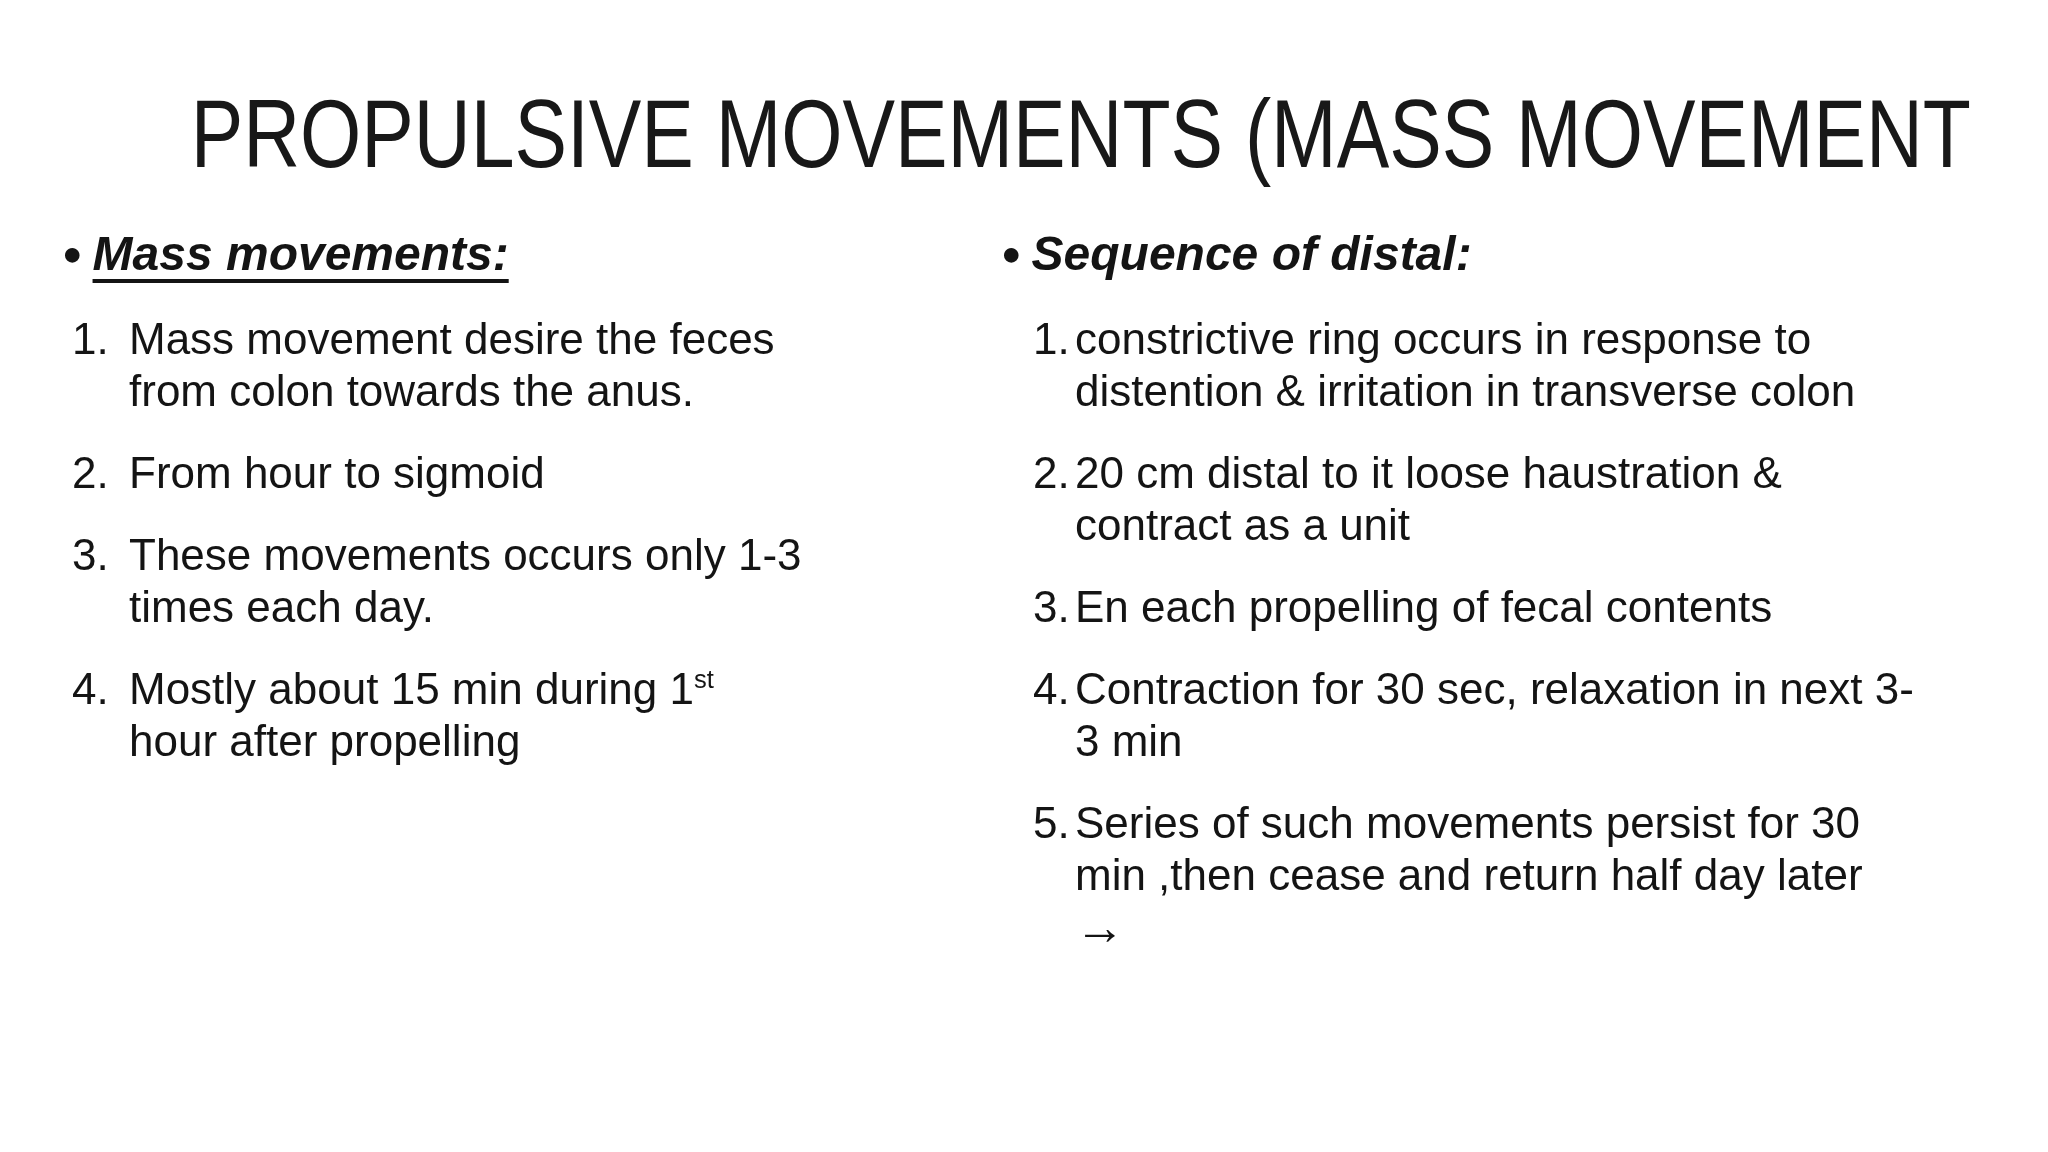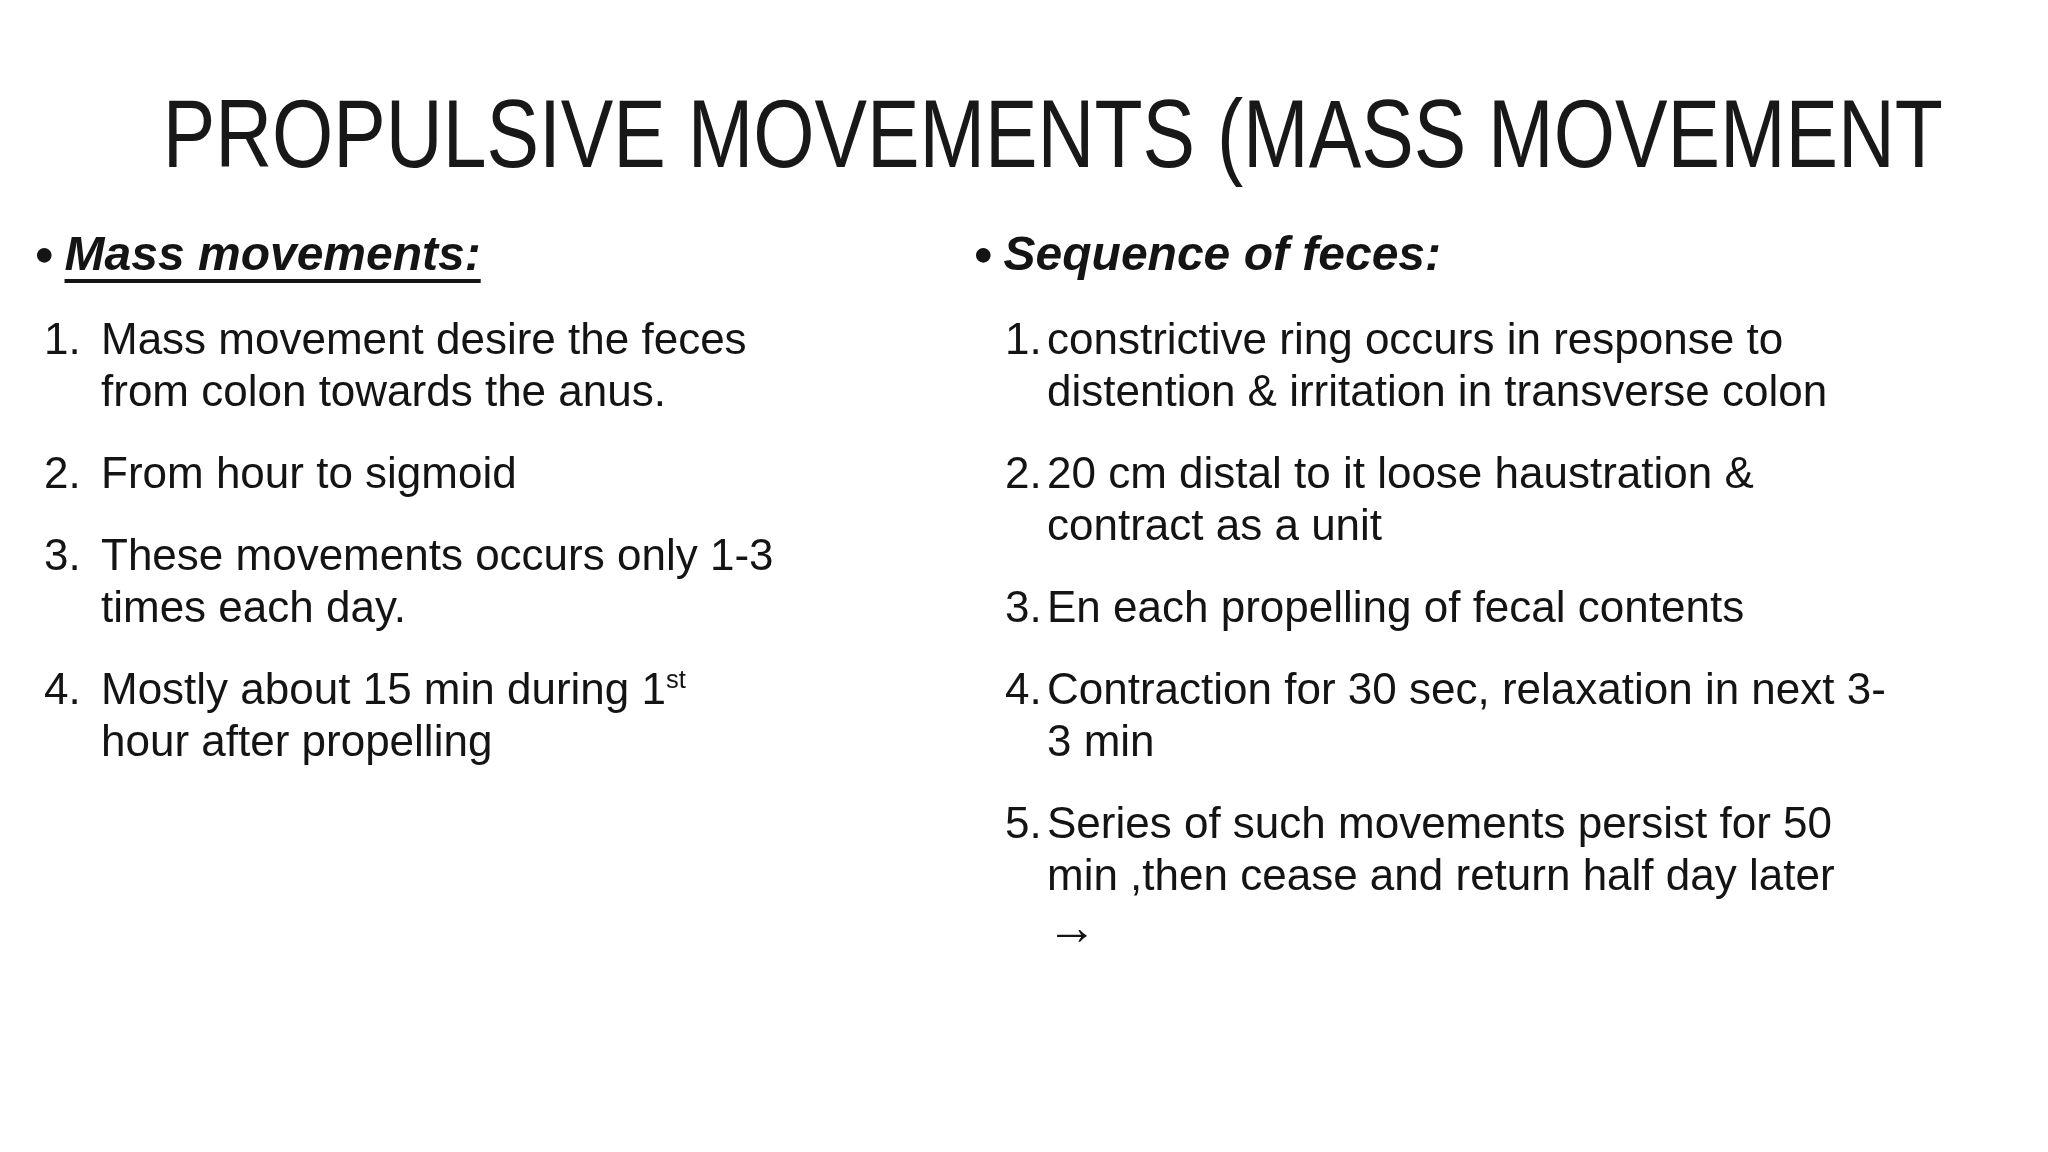--- a/index.html
+++ b/index.html
@@ -5,21 +5,21 @@
   html, body {
     margin: 0;
     padding: 0;
     width: 2048px;
     height: 1152px;
     background: #ffffff;
     font-family: "Liberation Sans", sans-serif;
     color: #141414;
     overflow: hidden;
   }
-  .slide { position: relative; width: 1808px; height: 1152px; }
+  .slide { position: relative; width: 1808px; height: 1152px; margin-left: 28px; }
 
   .title {
     position: absolute;
     top: 86px;
     left: 0;
     width: 100%;
     margin: 0;
     text-align: center;
     font-size: 96px;
     font-weight: 400;
@@ -117,39 +117,39 @@
       </li>
       <li>
         <span class="num">4.</span>
         <span class="txt"><span>Mostly about 15 min during 1</span><sup class="sup">st</sup><span> hour after propelling</span></span>
       </li>
     </ol>
   </section>
 
   <section class="col col-right">
     <div class="heading">
-      <span class="bullet">●</span><span class="heading-text">Sequence of feces:</span>
+      <span class="bullet">●</span><span class="heading-text">Sequence of distal:</span>
     </div>
     <ol class="nlist">
       <li>
         <span class="num">1.</span>
         <span class="txt">constrictive ring occurs in response to distention &amp; irritation in transverse colon</span>
       </li>
       <li>
         <span class="num">2.</span>
         <span class="txt">20 cm distal to it loose haustration  &amp; contract as a unit</span>
       </li>
       <li>
         <span class="num">3.</span>
         <span class="txt">En each propelling of fecal contents</span>
       </li>
       <li>
         <span class="num">4.</span>
         <span class="txt">Contraction for 30 sec, relaxation in next 3-3 min</span>
       </li>
       <li>
         <span class="num">5.</span>
-        <span class="txt"><span>Series of such movements persist for 50 min ,then cease and return half day later</span><span class="arrow-line">→</span></span>
+        <span class="txt"><span>Series of such movements persist for 30 min ,then cease and return half day later</span><span class="arrow-line">→</span></span>
       </li>
     </ol>
   </section>
 
 </div>
 
 </body></html>

